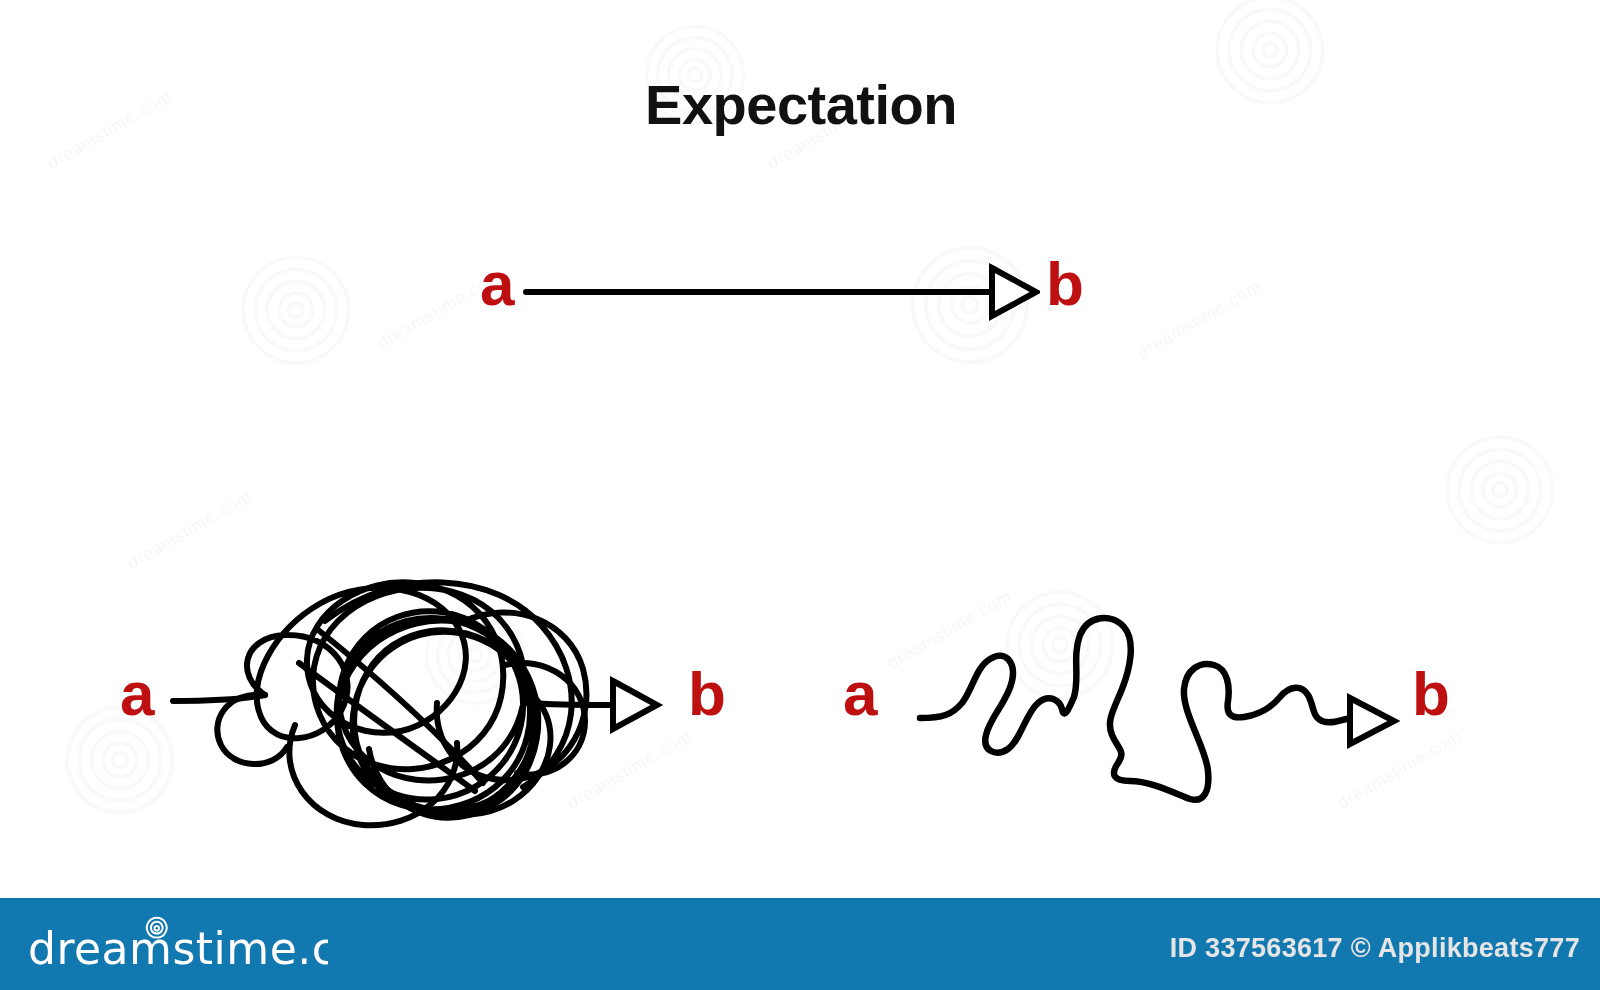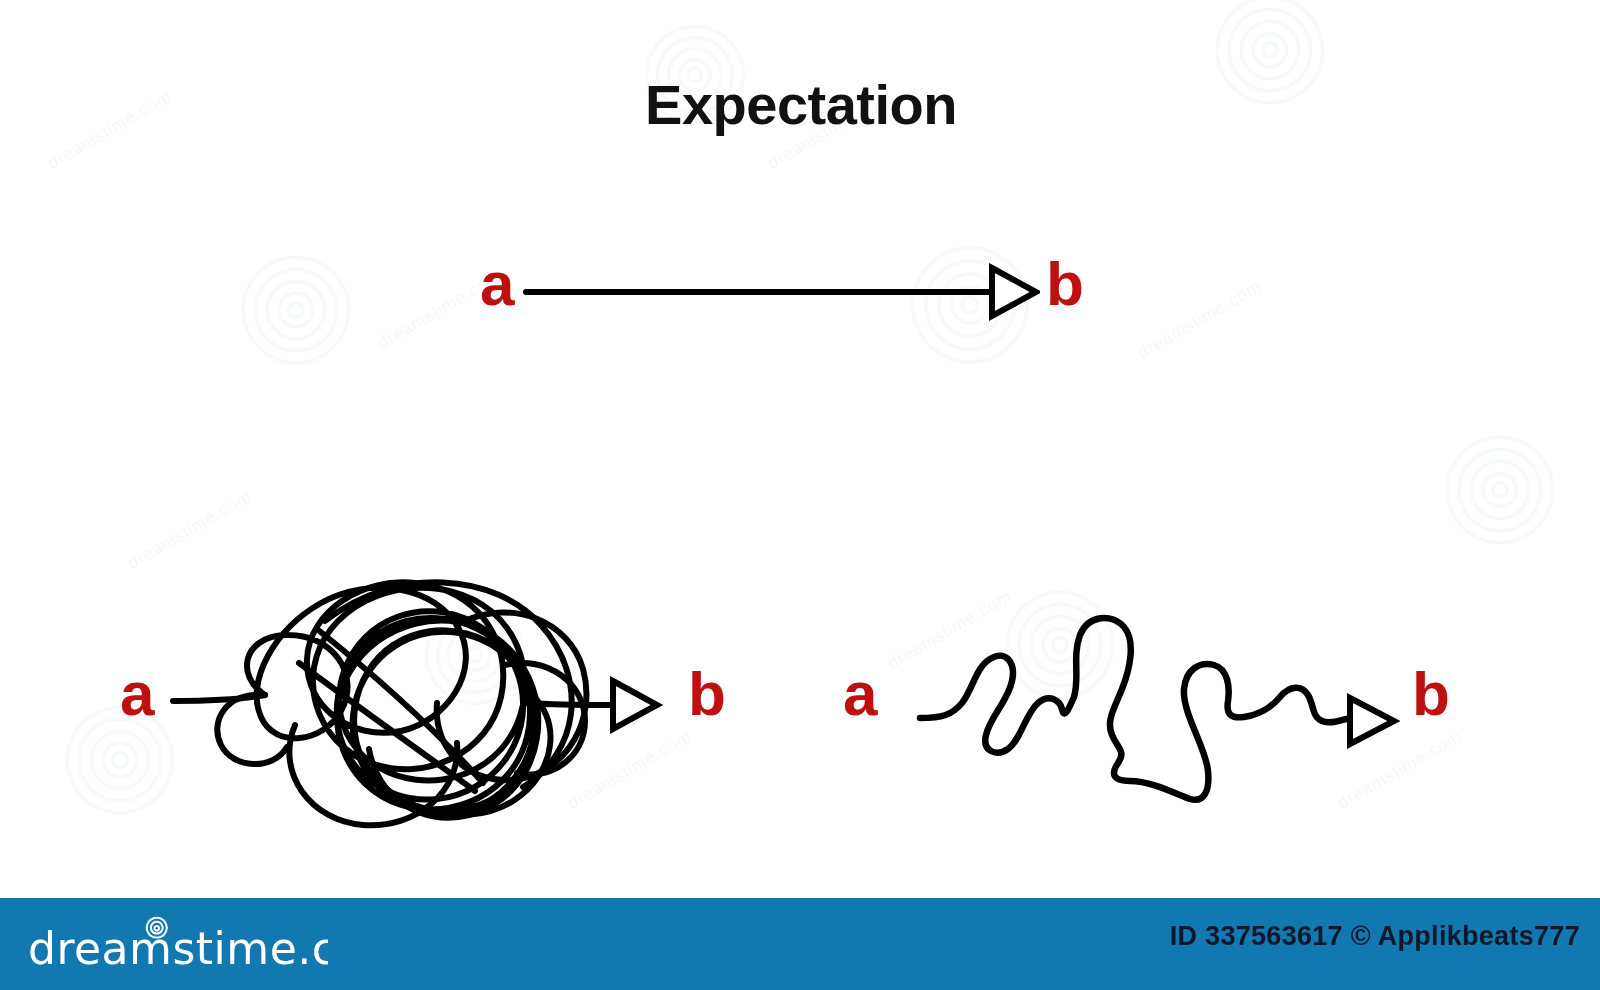--- a/index.html
+++ b/index.html
@@ -93,22 +93,22 @@
   #dreamstime-logo {
     position: absolute;
     left: 28px;
     top: 16px;
     width: 300px;
     height: 62px;
   }
   #footer-credit {
     position: absolute;
     right: 20px;
-    top: 23px;
-    color: #0f172a;
+    top: 35px;
+    color: #e5e5e5;
     font-size: 27px;
     font-weight: bold;
     letter-spacing: 0.3px;
     white-space: nowrap;
     text-align: right;
   }
 </style>
 </head>
 <body>
 

